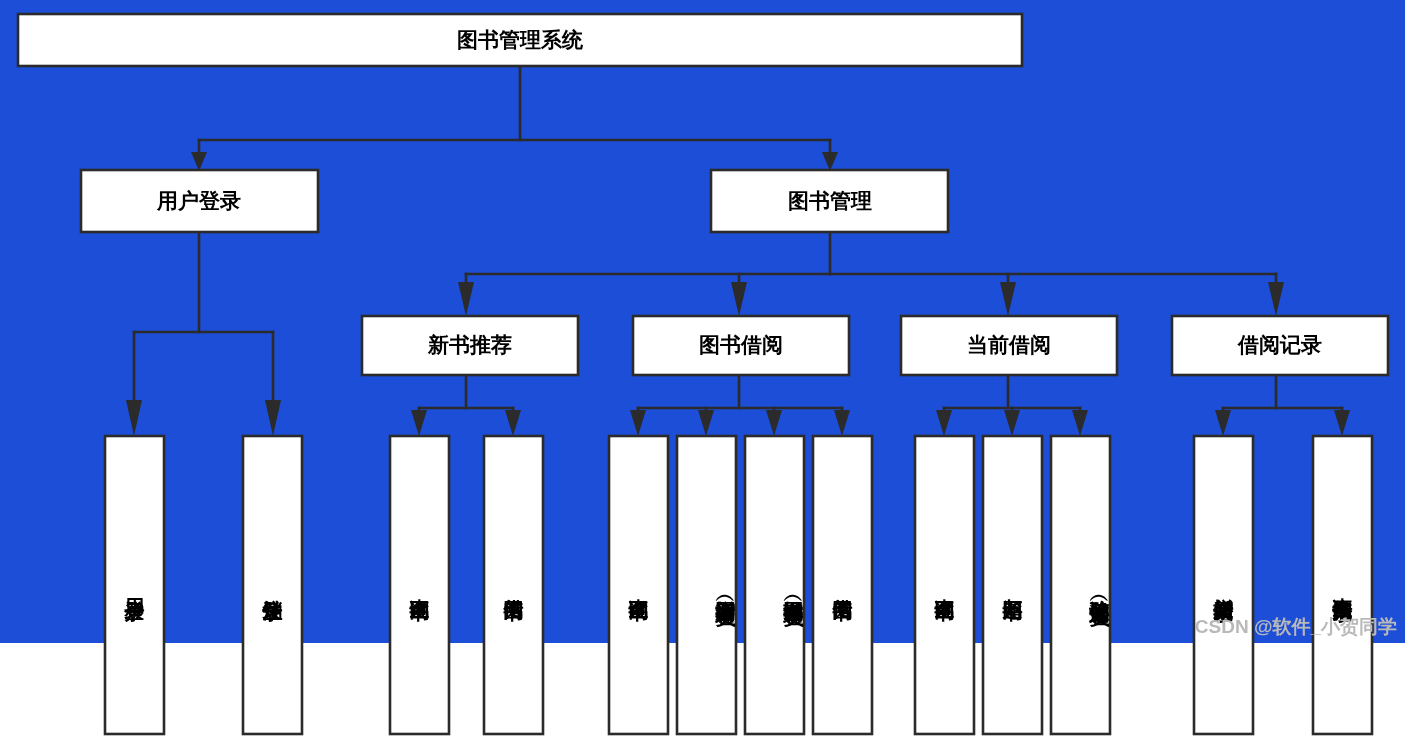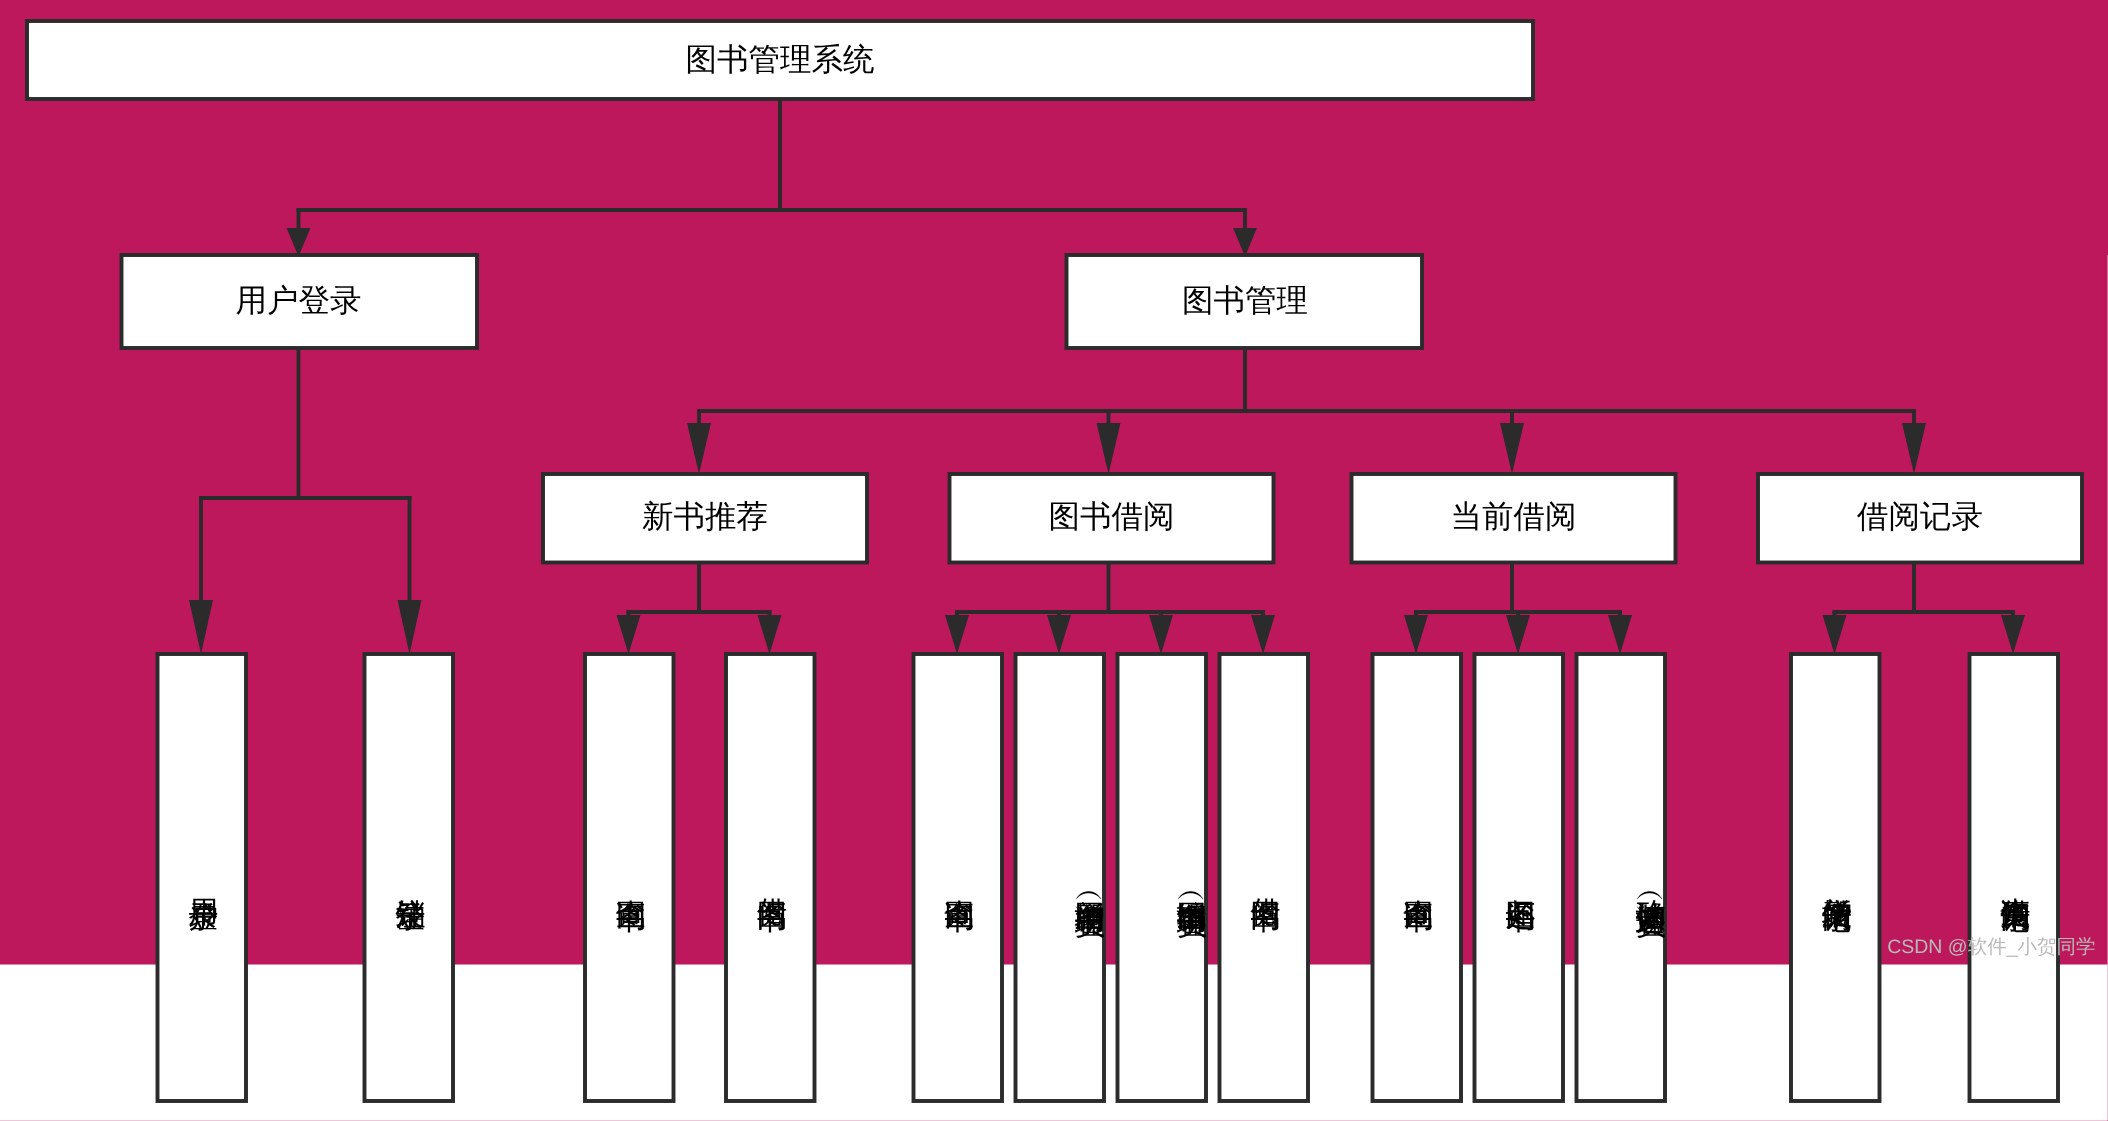--- a/index.html
+++ b/index.html
@@ -10,21 +10,22 @@
   body {
     width: 1405px;
     height: 747px;
     font-family: "Liberation Sans", "DejaVu Sans", sans-serif;
     overflow: hidden;
   }
   #diagram-root {
     position: relative;
     width: 1405px;
     height: 643px;
-    background: #be185d;
+    background: #1d4ed8;
+    font-weight: bold;
   }
   svg.diagram-canvas {
     position: absolute;
     left: 0;
     top: 0;
     width: 1405px;
     height: 747px;
   }
   .node-rect {
     fill: #ffffff;
@@ -58,21 +59,21 @@
     text-orientation: upright;
     white-space: nowrap;
     letter-spacing: 1px;
     pointer-events: none;
   }
   .watermark {
     position: absolute;
     right: 8px;
     bottom: 3px;
     font-family: "Liberation Sans", "DejaVu Sans", sans-serif;
-    font-size: 13px;
+    font-size: 19px;
     color: #b9b9b9;
     white-space: nowrap;
   }
 </style>
 </head>
 <body>
 
 <div id="diagram-root">
 
   <svg class="diagram-canvas" viewBox="0 0 1405 747" xmlns="http://www.w3.org/2000/svg">

